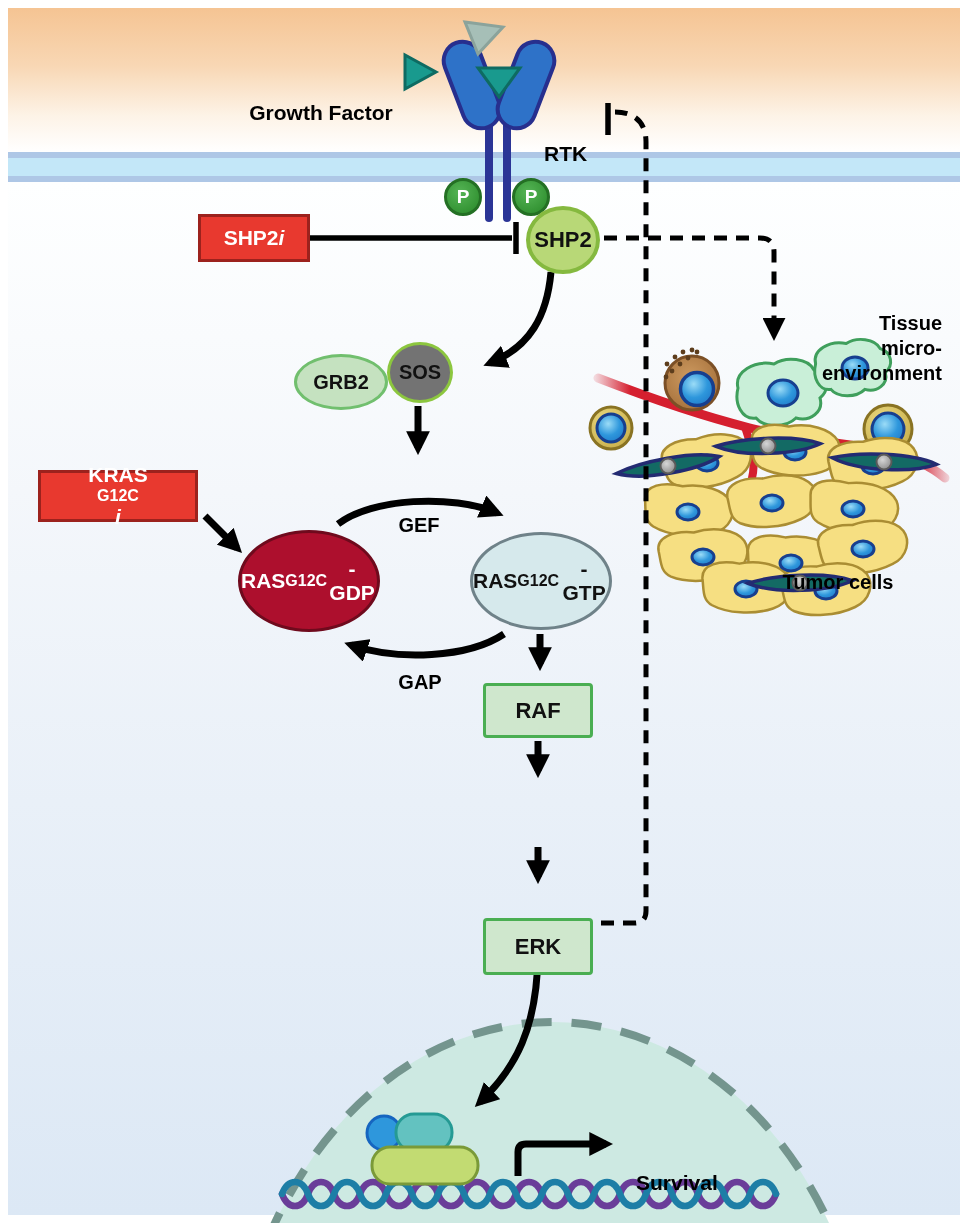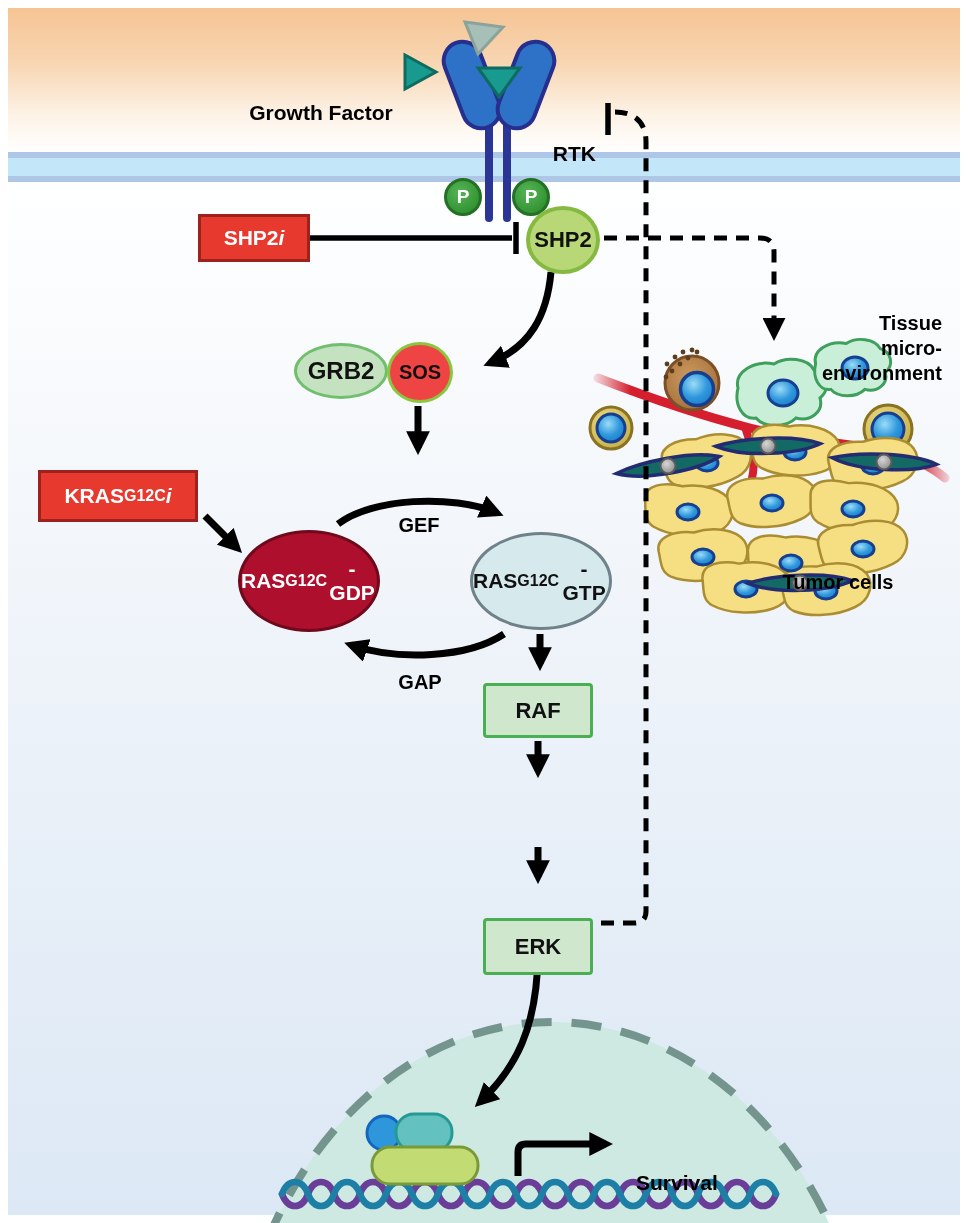--- a/index.html
+++ b/index.html
@@ -14,26 +14,26 @@
     background:linear-gradient(180deg,#feffff 0%,#f4f7fb 30%,#e9f0f8 60%,#dce8f5 100%);}
   svg.art{position:absolute;left:0;top:0;}
   .node{position:absolute;display:flex;align-items:center;justify-content:center;
         font-weight:bold;color:#111;box-sizing:border-box;text-align:center;}
   .redbox{background:#e8392f;border:3px solid #9c221d;color:#fff;}
   .kinase{background:#cfe7cd;border:3px solid #4aae52;border-radius:4px;font-size:22px;}
   .circle{border-radius:50%;}
   .lbl{position:absolute;font-weight:bold;color:#000000;margin-top:39px;}
   sup.g12c{font-size:16px;vertical-align:7px;letter-spacing:0;}
   .shp2i{left:198px;top:214px;width:112px;height:48px;font-size:21px;}
-  .krasi{left:38px;top:470px;width:160px;height:52px;font-size:21px;}
+  .krasi{left:38px;top:470px;width:160px;height:52px;font-size:21px;flex-direction:column;}
   .shp2c{left:526px;top:206px;width:74px;height:68px;background:#b8d877;border:4px solid #85b93f;font-size:22px;}
   .pcirc{width:38px;height:38px;background:radial-gradient(circle at 40% 35%,#55b455,#339333 75%);
          border:3px solid #247024;color:#fff;font-size:19px;}
-  .grb2{left:294px;top:343px;width:94px;height:56px;background:#c5e2c0;border:3px solid #71bf6e;font-size:24px;}
-  .sos{left:387px;top:342px;width:66px;height:61px;background:#ef4444;border:3px solid #8cc63f;font-size:20px;}
+  .grb2{left:294px;top:354px;width:94px;height:56px;background:#c5e2c0;border:3px solid #71bf6e;font-size:20px;}
+  .sos{left:387px;top:342px;width:66px;height:61px;background:#737373;border:3px solid #8cc63f;font-size:20px;}
   .rasgdp{left:238px;top:530px;width:142px;height:102px;background:#ad0f2d;border:3px solid #6f0a1d;color:#fff;font-size:21px;}
   .rasgtp{left:470px;top:532px;width:142px;height:98px;background:#d6e9ec;border:3px solid #6f8289;font-size:21px;}
   .raf{left:483px;top:683px;width:110px;height:55px;}
   .mek{left:483px;top:788px;width:110px;height:57px;}
   .erk{left:483px;top:918px;width:110px;height:57px;}
   .tme{left:782px;top:272px;width:160px;text-align:right;font-size:20px;line-height:25px;}
 </style>
 </head>
 <body>
 
@@ -241,21 +241,21 @@
   </div>
 
   <div class="node kinase raf">
     <span>RAF</span>
   </div>
   <div class="node kinase erk">
     <span>ERK</span>
   </div>
 
   <div class="lbl" style="left:240px;top:62px;width:162px;text-align:center;font-size:21px;">Growth Factor</div>
-  <div class="lbl" style="left:544px;top:103px;width:52px;text-align:right;font-size:21px;">RTK</div>
+  <div class="lbl" style="left:544px;top:103px;width:52px;text-align:left;font-size:21px;">RTK</div>
   <div class="lbl" style="left:396px;top:475px;width:46px;text-align:center;font-size:20px;">GEF</div>
   <div class="lbl" style="left:397px;top:632px;width:46px;text-align:center;font-size:20px;">GAP</div>
   <div class="lbl tme">
     <span style="display:block;">Tissue</span>
     <span style="display:block;">micro-</span>
     <span style="display:block;">environment</span>
   </div>
   <div class="lbl" style="left:768px;top:532px;width:140px;text-align:center;font-size:20px;">Tumor cells</div>
   <div class="lbl" style="left:636px;top:1132px;width:110px;font-size:21px;">Survival</div>
 

